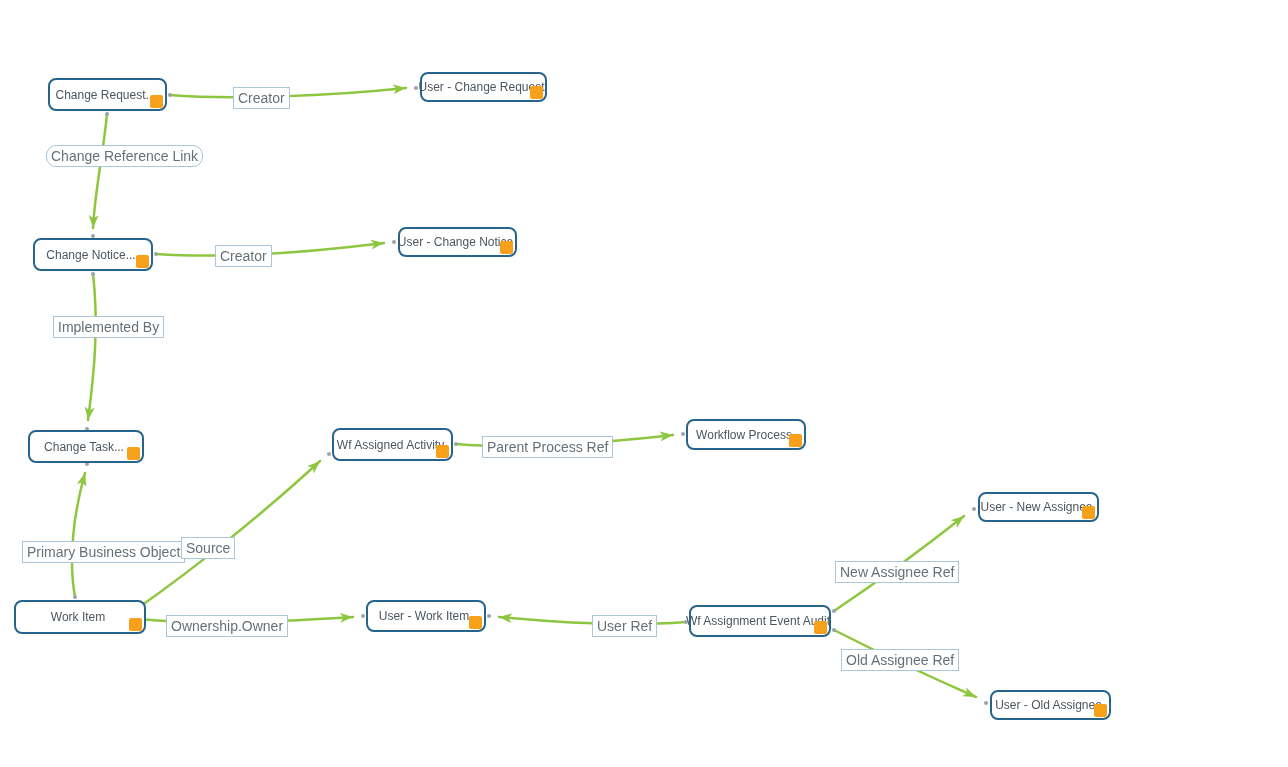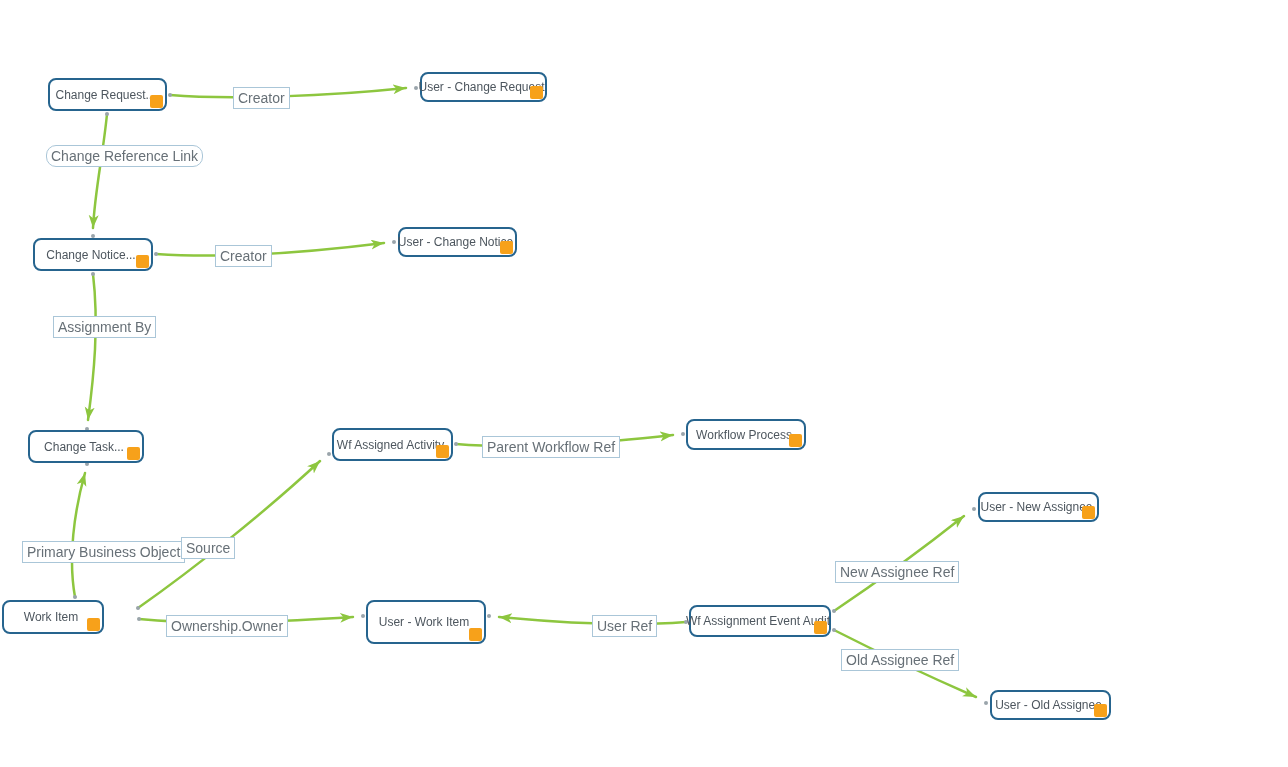--- a/index.html
+++ b/index.html
@@ -102,45 +102,45 @@
         <span class="badge"></span>
       </div>
       <div class="node" style="left: 332px; top: 428px; width: 121px; height: 33px;">
         <span class="node-label">Wf Assigned Activity</span>
         <span class="badge"></span>
       </div>
       <div class="node" style="left: 686px; top: 419px; width: 120px; height: 31px;">
         <span class="node-label">Workflow Process</span>
         <span class="badge"></span>
       </div>
-      <div class="node" style="left: 2px; top: 600px; width: 102px; height: 34px;">
+      <div class="node" style="left: 14px; top: 600px; width: 132px; height: 34px;">
         <span class="node-label">Work Item</span>
         <span class="badge"></span>
       </div>
-      <div class="node" style="left: 366px; top: 600px; width: 120px; height: 44px;">
+      <div class="node" style="left: 366px; top: 600px; width: 120px; height: 32px;">
         <span class="node-label">User - Work Item</span>
         <span class="badge"></span>
       </div>
       <div class="node" style="left: 689px; top: 605px; width: 142px; height: 32px;">
         <span class="node-label">Wf Assignment Event Audit</span>
         <span class="badge"></span>
       </div>
       <div class="node" style="left: 978px; top: 492px; width: 121px; height: 30px;">
         <span class="node-label">User - New Assignee</span>
         <span class="badge"></span>
       </div>
       <div class="node" style="left: 990px; top: 690px; width: 121px; height: 30px;">
         <span class="node-label">User - Old Assignee</span>
         <span class="badge"></span>
       </div>
       <div class="edge-label" style="left: 233px; top: 87px;">Creator</div>
       <div class="edge-label" style="left: 46px; top: 145px; border-radius: 10px;">Change Reference Link</div>
       <div class="edge-label" style="left: 215px; top: 245px;">Creator</div>
-      <div class="edge-label" style="left: 53px; top: 316px;">Assignment By</div>
+      <div class="edge-label" style="left: 53px; top: 316px;">Implemented By</div>
       <div class="edge-label" style="left: 22px; top: 541px;">Primary Business Object</div>
       <div class="edge-label" style="left: 181px; top: 537px;">Source</div>
-      <div class="edge-label" style="left: 482px; top: 436px;">Parent Workflow Ref</div>
+      <div class="edge-label" style="left: 482px; top: 436px;">Parent Process Ref</div>
       <div class="edge-label" style="left: 166px; top: 615px;">Ownership.Owner</div>
       <div class="edge-label" style="left: 592px; top: 615px;">User Ref</div>
       <div class="edge-label" style="left: 835px; top: 561px;">New Assignee Ref</div>
       <div class="edge-label" style="left: 841px; top: 649px;">Old Assignee Ref</div>
     </div>
 </div>
 
 </body></html>

